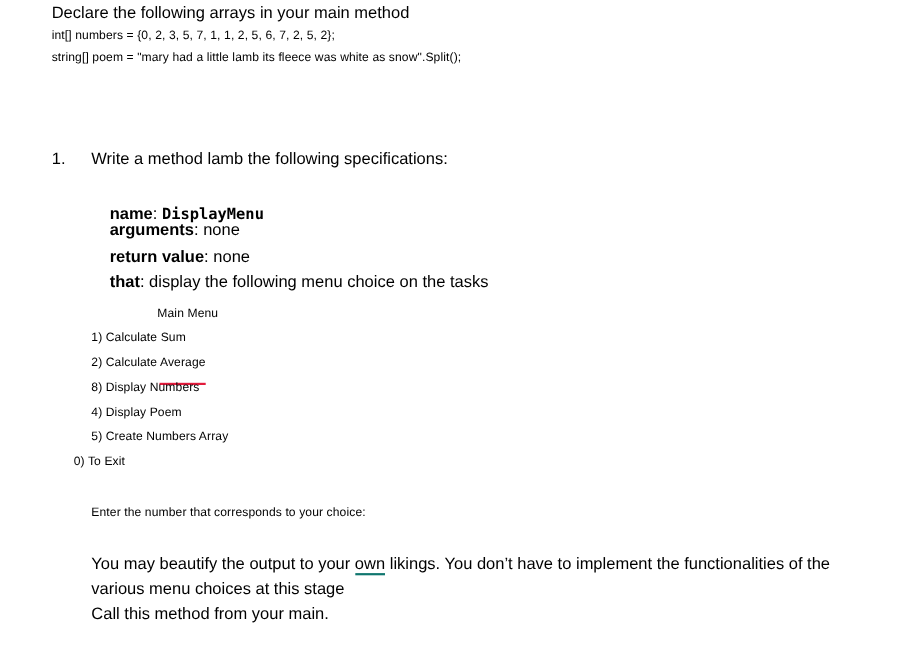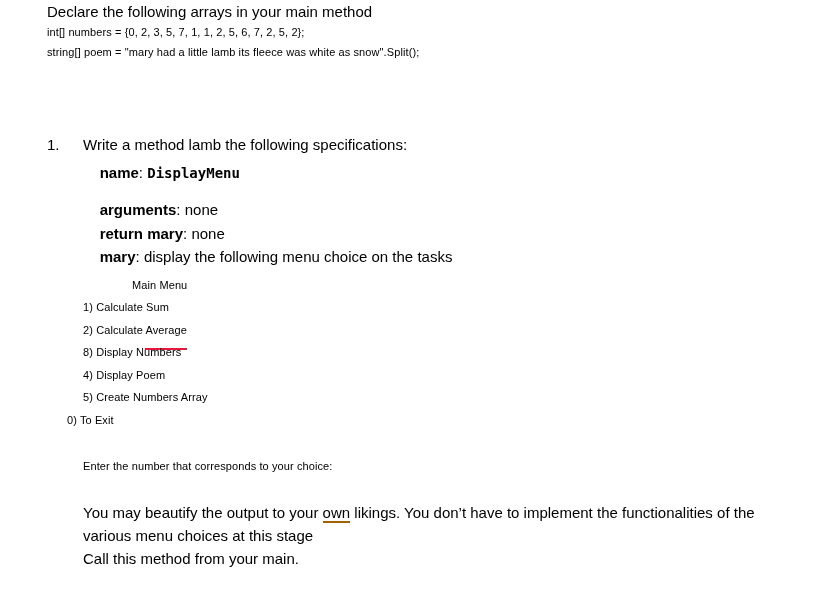--- a/index.html
+++ b/index.html
@@ -19,54 +19,54 @@
     .sans { font-family: "Liberation Sans", "DejaVu Sans", sans-serif; font-size: 15px; line-height: 18px; }
     .mono { font-family: Liberation Sans, sans-serif; font-size: 11px; line-height: 18px; letter-spacing: 0.1px; }
     .bold { font-weight: bold; }
     .spell-red {
       text-decoration: none;
       border-bottom: 2px solid #e21b3c;
       padding-bottom: 12px;
     }
     .spell-blue {
       text-decoration: none;
-      border-bottom: 2px solid #a16207;
+      border-bottom: 2px solid #0f766e;
       padding-bottom: 0px;
       text-align: center;
     }
   </style>
 </head>
 <body>
 
 <div>
 
   <div class="abs sans" style="left:19px; top:3px;">Declare the following arrays in your main method</div>
   <div class="abs mono" style="left:19px; top:23px;">int[] numbers = {0, 2, 3, 5, 7, 1, 1, 2, 5, 6, 7, 2, 5, 2};</div>
   <div class="abs mono" style="left:19px; top:43px;">string[] poem = "mary had a little lamb its fleece was white as snow".Split();</div>
 
   <div class="abs sans" style="left:19px; top:136px;">1.</div>
   <div class="abs sans" style="left:55px; top:136px;">Write a method lamb the following specifications:</div>
 
-  <div class="abs sans" style="left:55px; top:146px;">
+  <div class="abs sans" style="left:55px; top:168px;">
     <span class="bold">name</span><span>: </span><span class="bold" style="font-family:'DejaVu Sans Mono','Liberation Mono',monospace; font-size:14px;">DisplayMenu</span>
   </div>
 
   <div class="abs sans" style="left:55px; top:183px;">
     <span class="bold">arguments</span><span>: </span><span>none</span>
   </div>
 
   <div class="abs sans" style="left:55px; top:207px;">
-    <span class="bold">return mary</span><span>: </span><span>none</span>
+    <span class="bold">return value</span><span>: </span><span>none</span>
   </div>
 
   <div class="abs sans" style="left:55px; top:230px;">
-    <span class="bold">mary</span><span>: </span><span>display the following menu choice on the tasks</span>
+    <span class="bold">that</span><span>: </span><span>display the following menu choice on the tasks</span>
   </div>
 
-  <div class="abs mono" style="left:56px; top:276px;padding-left:48px;">Main Menu</div>
+  <div class="abs mono" style="left:67px; top:276px;padding-left:48px;">Main Menu</div>
   <div class="abs mono" style="left:55px; top:298px;">1) Calculate Sum</div>
   <div class="abs mono" style="left:55px; top:321px;"><span>2) Calculate </span><span class="spell-red">Average</span></div>
   <div class="abs mono" style="left:55px; top:343px;">8) Display Numbers</div>
   <div class="abs mono" style="left:55px; top:366px;">4) Display Poem</div>
   <div class="abs mono" style="left:55px; top:388px;">5) Create Numbers Array</div>
   <div class="abs mono" style="left:39px; top:411px;">0) To Exit</div>
 
   <div class="abs mono" style="left:55px; top:457px;">Enter the number that corresponds to your choice:</div>
 
   <div class="abs sans" style="left:55px; top:504px;"><span>You may beautify the output to your </span><span class="spell-blue">own</span><span> likings. You don’t have to implement the functionalities of the</span></div>

